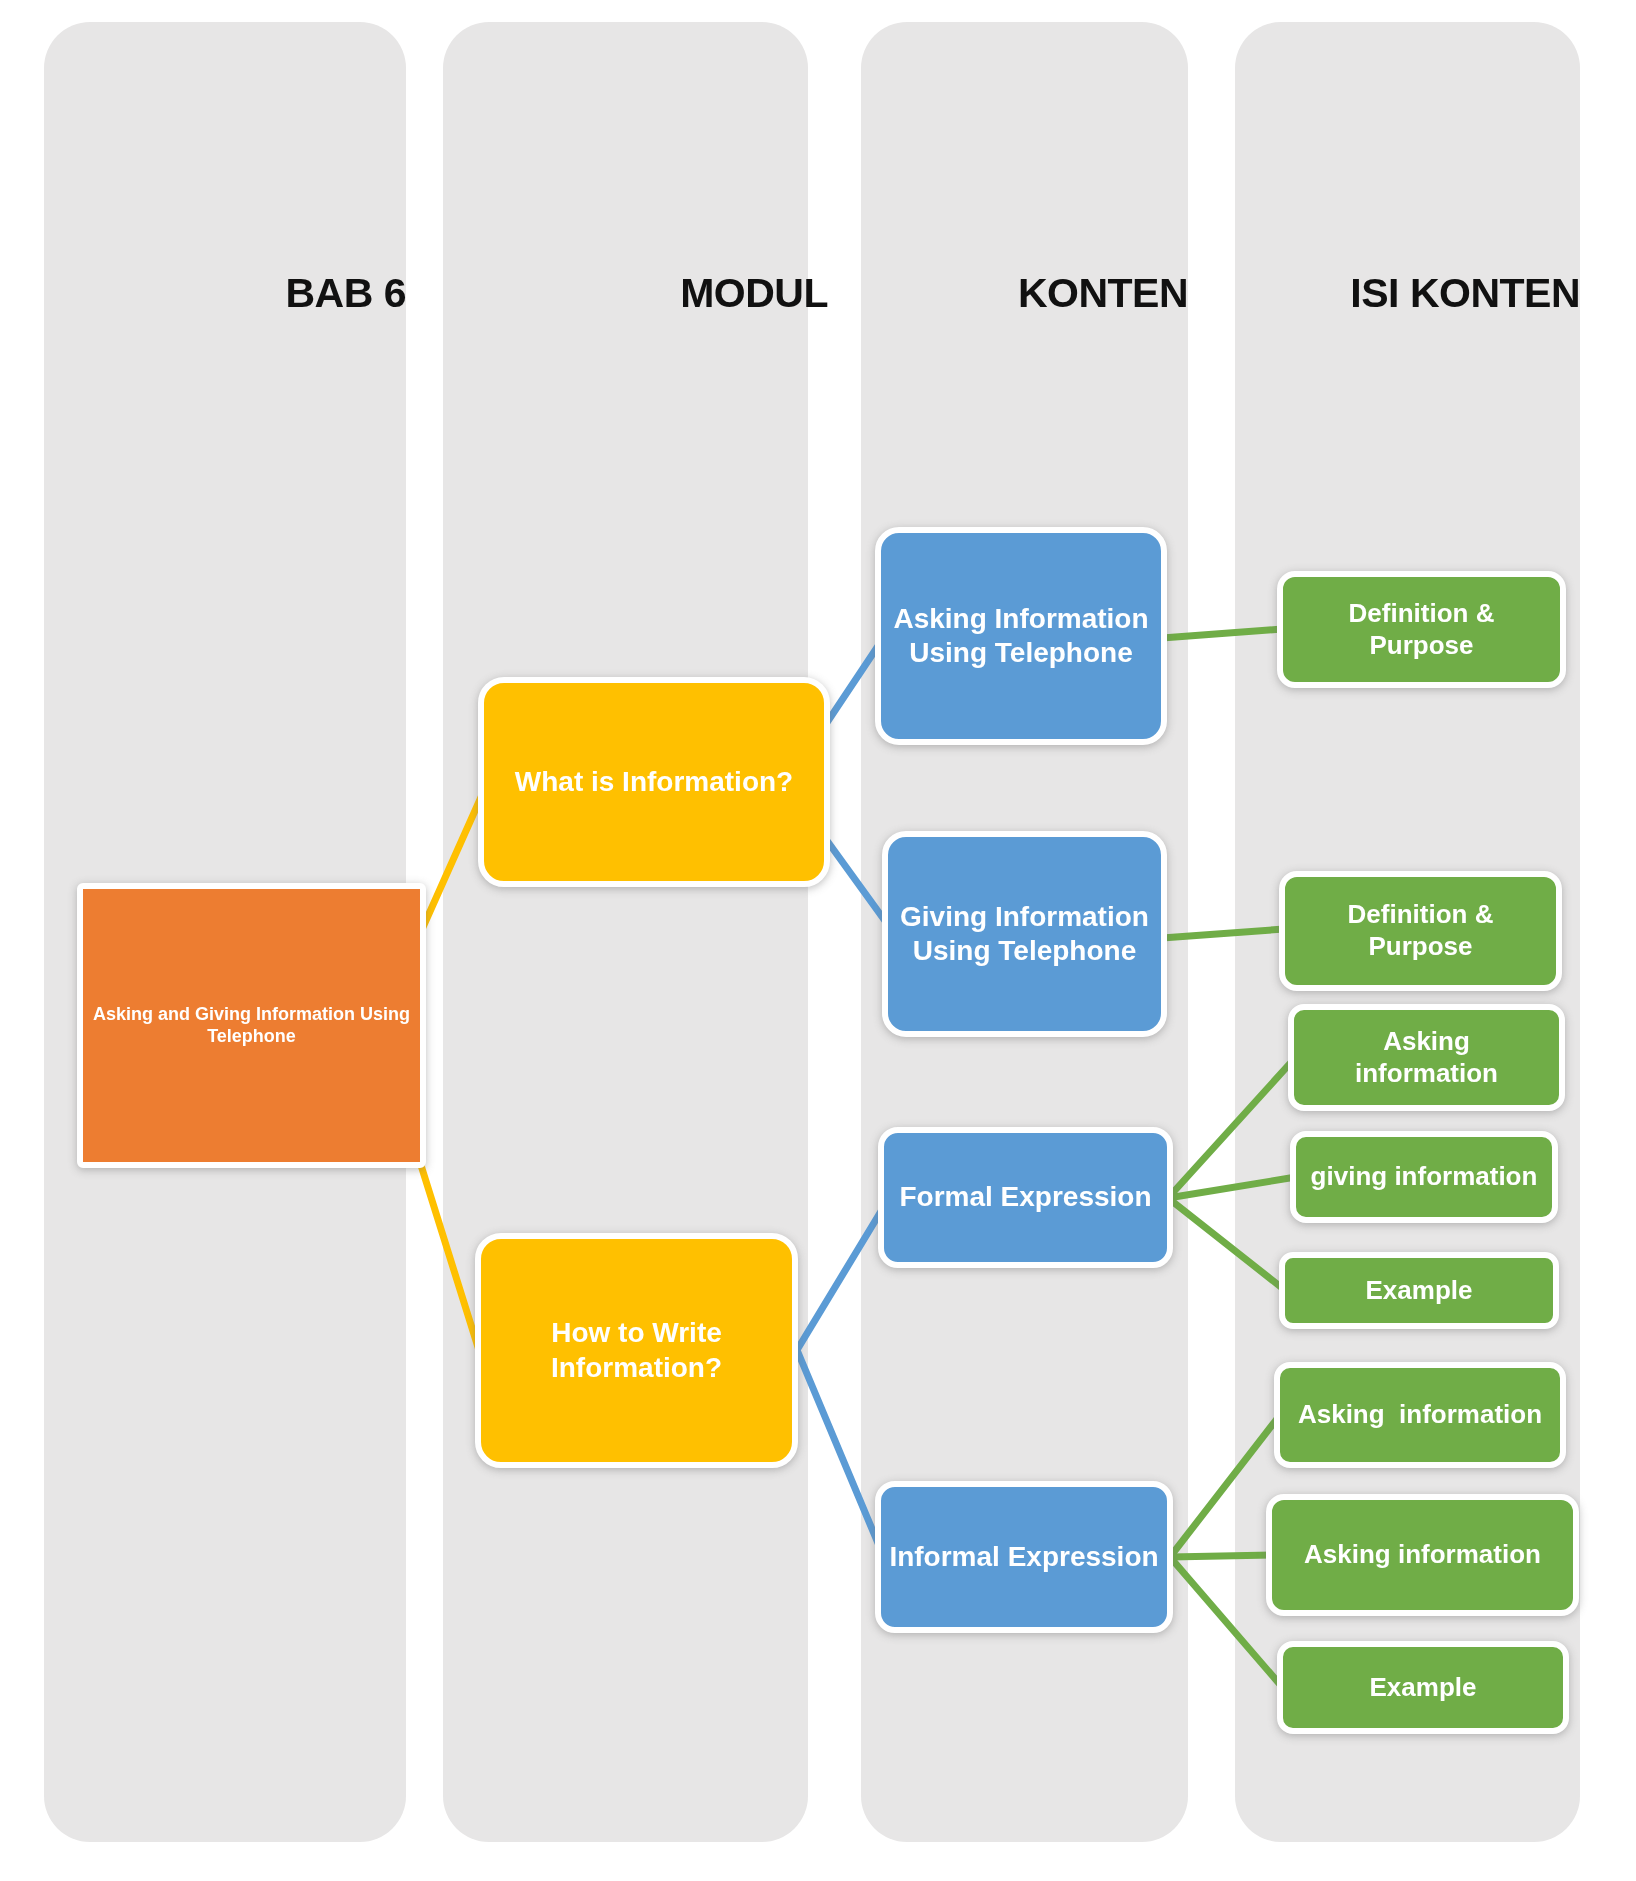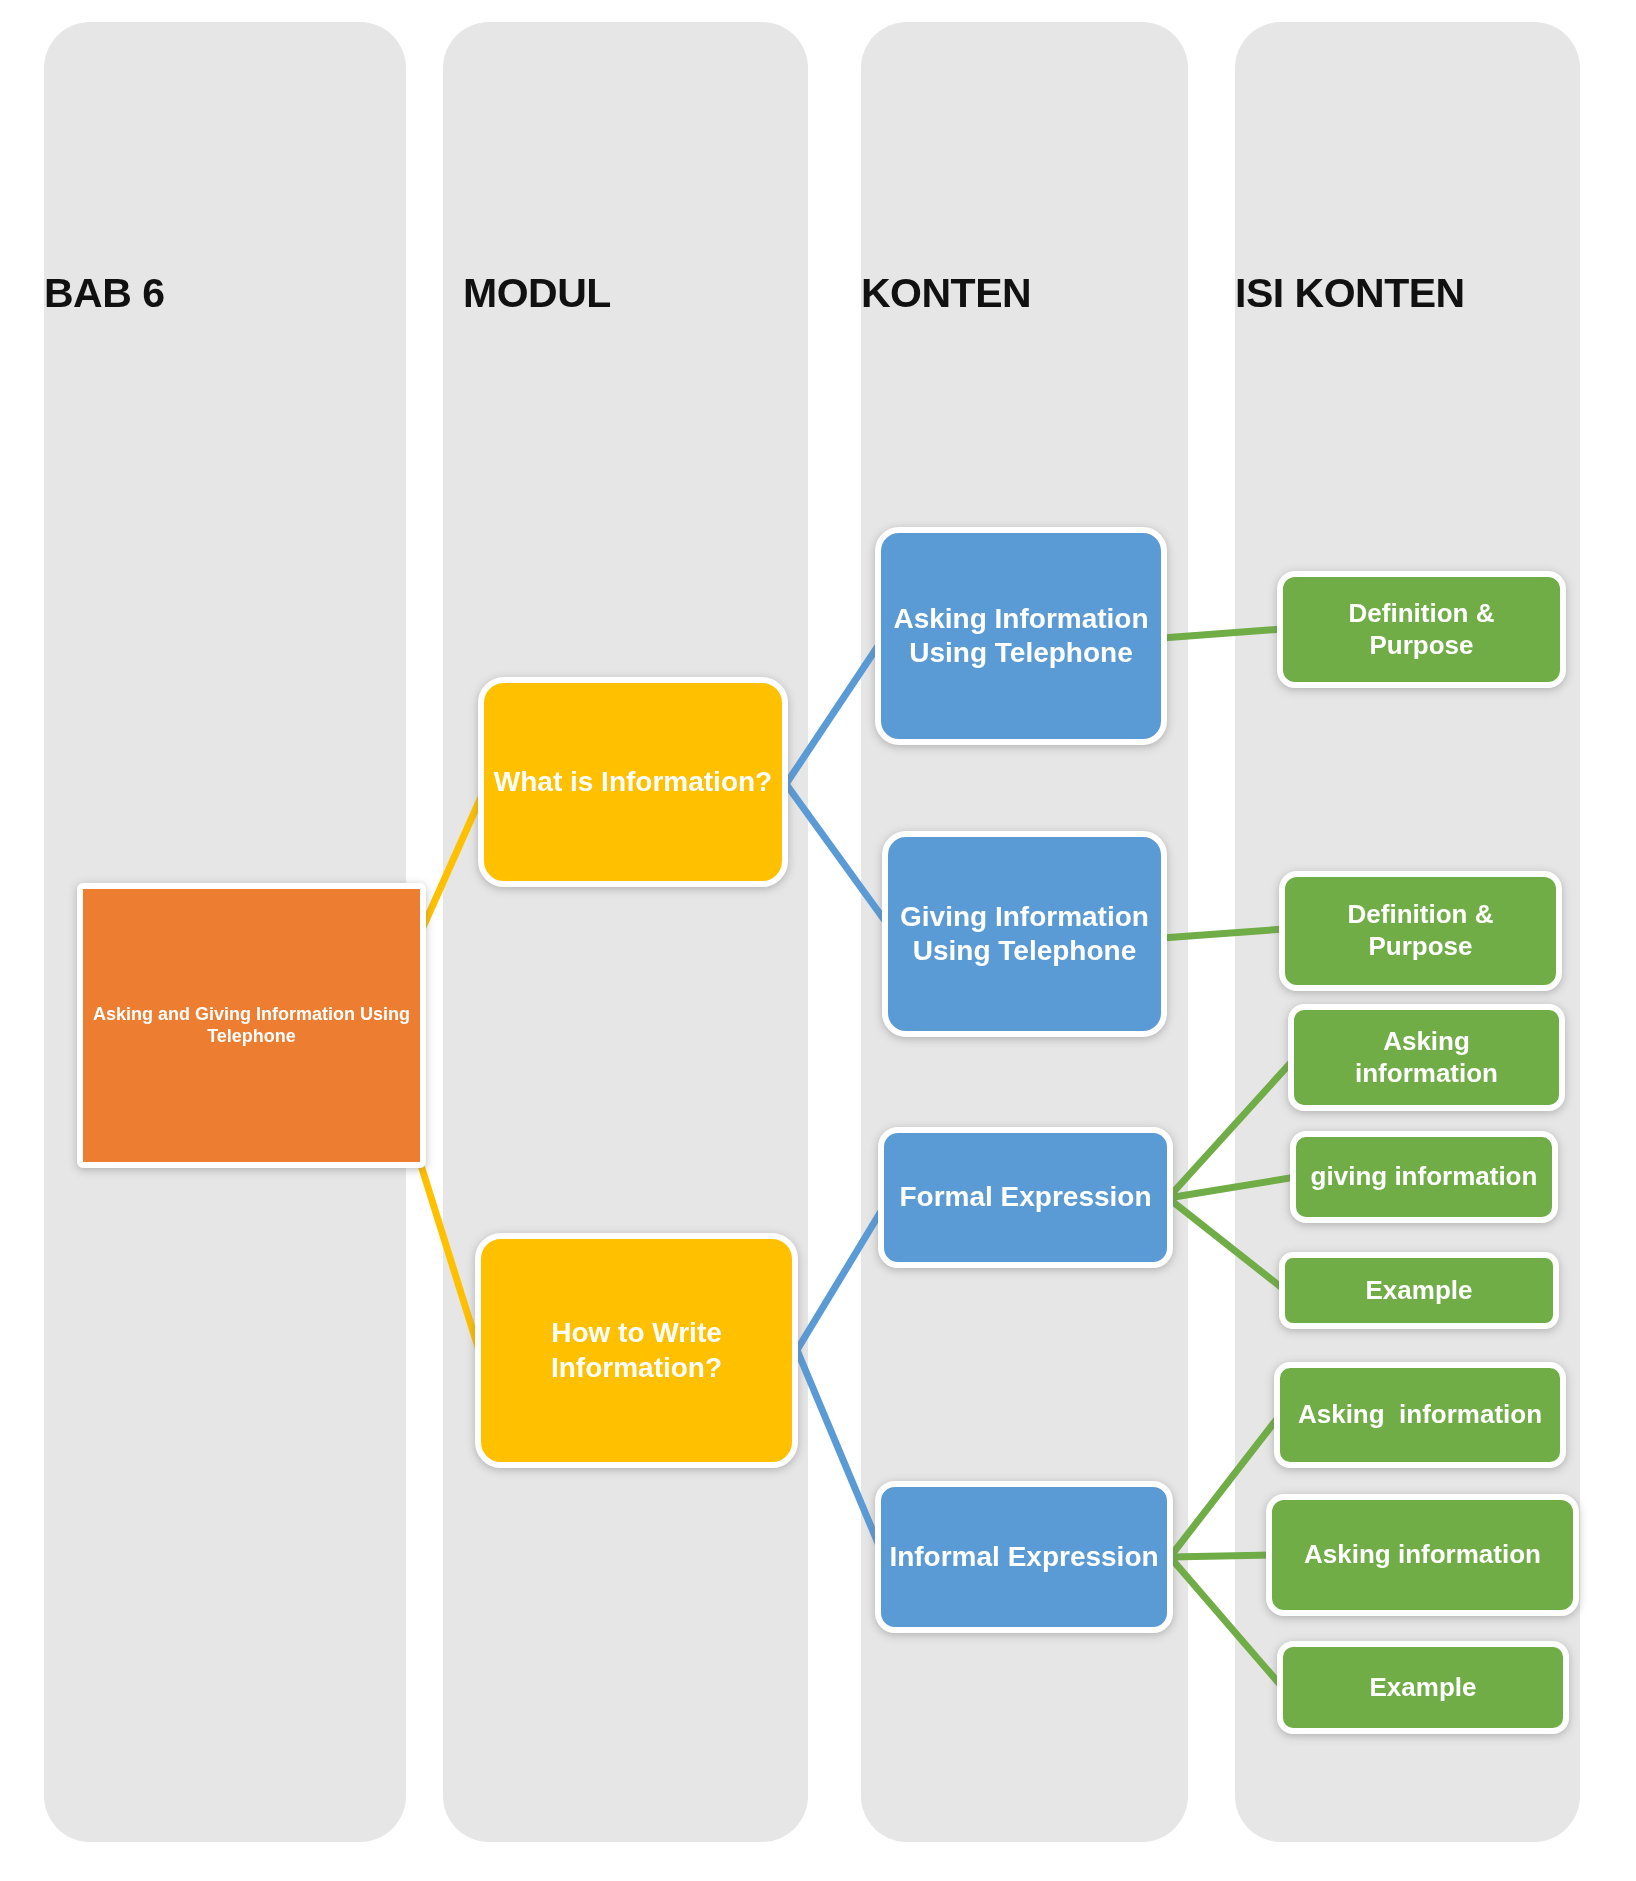--- a/index.html
+++ b/index.html
@@ -7,21 +7,21 @@
   .stage{position:relative;width:1636px;height:1881px;background:#ffffff;overflow:hidden;}
 
   
   .col{position:absolute;top:22px;height:1820px;background:#E7E6E6;border-radius:46px;z-index:0;}
   .col1{left:44px;width:362px;}
   .col2{left:443px;width:365px;}
   .col3{left:861px;width:327px;}
   .col4{left:1235px;width:345px;}
 
   .col-header{position:absolute;top:268px;height:50px;line-height:50px;
-    font-size:41px;font-weight:bold;color:#111;text-align:left;z-index:2;letter-spacing:-0.5px;}
+    font-size:41px;font-weight:bold;color:#111;text-align:right;z-index:2;letter-spacing:-0.5px;}
   .h1{left:44px;width:362px;}
   .h2{left:443px;width:365px;padding-left:20px;}
   .h3{left:861px;width:327px;}
   .h4{left:1235px;width:345px;}
 
   
   svg.wires{position:absolute;left:0;top:0;z-index:1;}
   .wire{fill:none;stroke-width:7;stroke-linecap:round;}
   .wire.yellow{stroke:#FFC000;}
   .wire.blue{stroke:#5B9BD5;}
@@ -30,21 +30,21 @@
   
   .node{position:absolute;z-index:2;display:flex;align-items:center;justify-content:center;
     border:6px solid #ffffff;box-sizing:border-box;text-align:center;color:#ffffff;font-weight:bold;
     box-shadow:0 2px 9px rgba(110,110,110,.45);white-space:pre-wrap;line-height:1.22;padding:4px 8px;}
   .orange{background:#ED7D31;}
   .yellow{background:#FFC000;}
   .blue{background:#5B9BD5;}
   .green{background:#70AD47;}
 
   .n-root   {left:77px;  top:883px;  width:349px; height:285px; border-radius:6px; font-size:18px;}
-  .n-modul1 {left:478px; top:677px;  width:310px; height:210px; border-radius:26px; font-size:28px;}
+  .n-modul1 {left:478px; top:677px;  width:352px; height:210px; border-radius:26px; font-size:28px;}
   .n-modul2 {left:475px; top:1233px; width:323px; height:235px; border-radius:26px; font-size:28px;}
   .n-konten1{left:875px; top:527px;  width:292px; height:218px; border-radius:24px; font-size:28px;}
   .n-konten2{left:882px; top:831px;  width:285px; height:206px; border-radius:24px; font-size:28px;}
   .n-konten3{left:878px; top:1127px; width:295px; height:141px; border-radius:20px; font-size:28px;}
   .n-konten4{left:875px; top:1481px; width:298px; height:152px; border-radius:20px; font-size:28px;}
   .n-isi1   {left:1277px;top:571px;  width:289px; height:117px; border-radius:18px; font-size:26px;}
   .n-isi2   {left:1279px;top:871px;  width:283px; height:120px; border-radius:18px; font-size:26px;}
   .n-isi3   {left:1288px;top:1004px; width:277px; height:107px; border-radius:16px; font-size:26px;}
   .n-isi4   {left:1290px;top:1131px; width:268px; height:92px;  border-radius:16px; font-size:26px;}
   .n-isi5   {left:1279px;top:1252px; width:280px; height:77px;  border-radius:14px; font-size:26px;}

